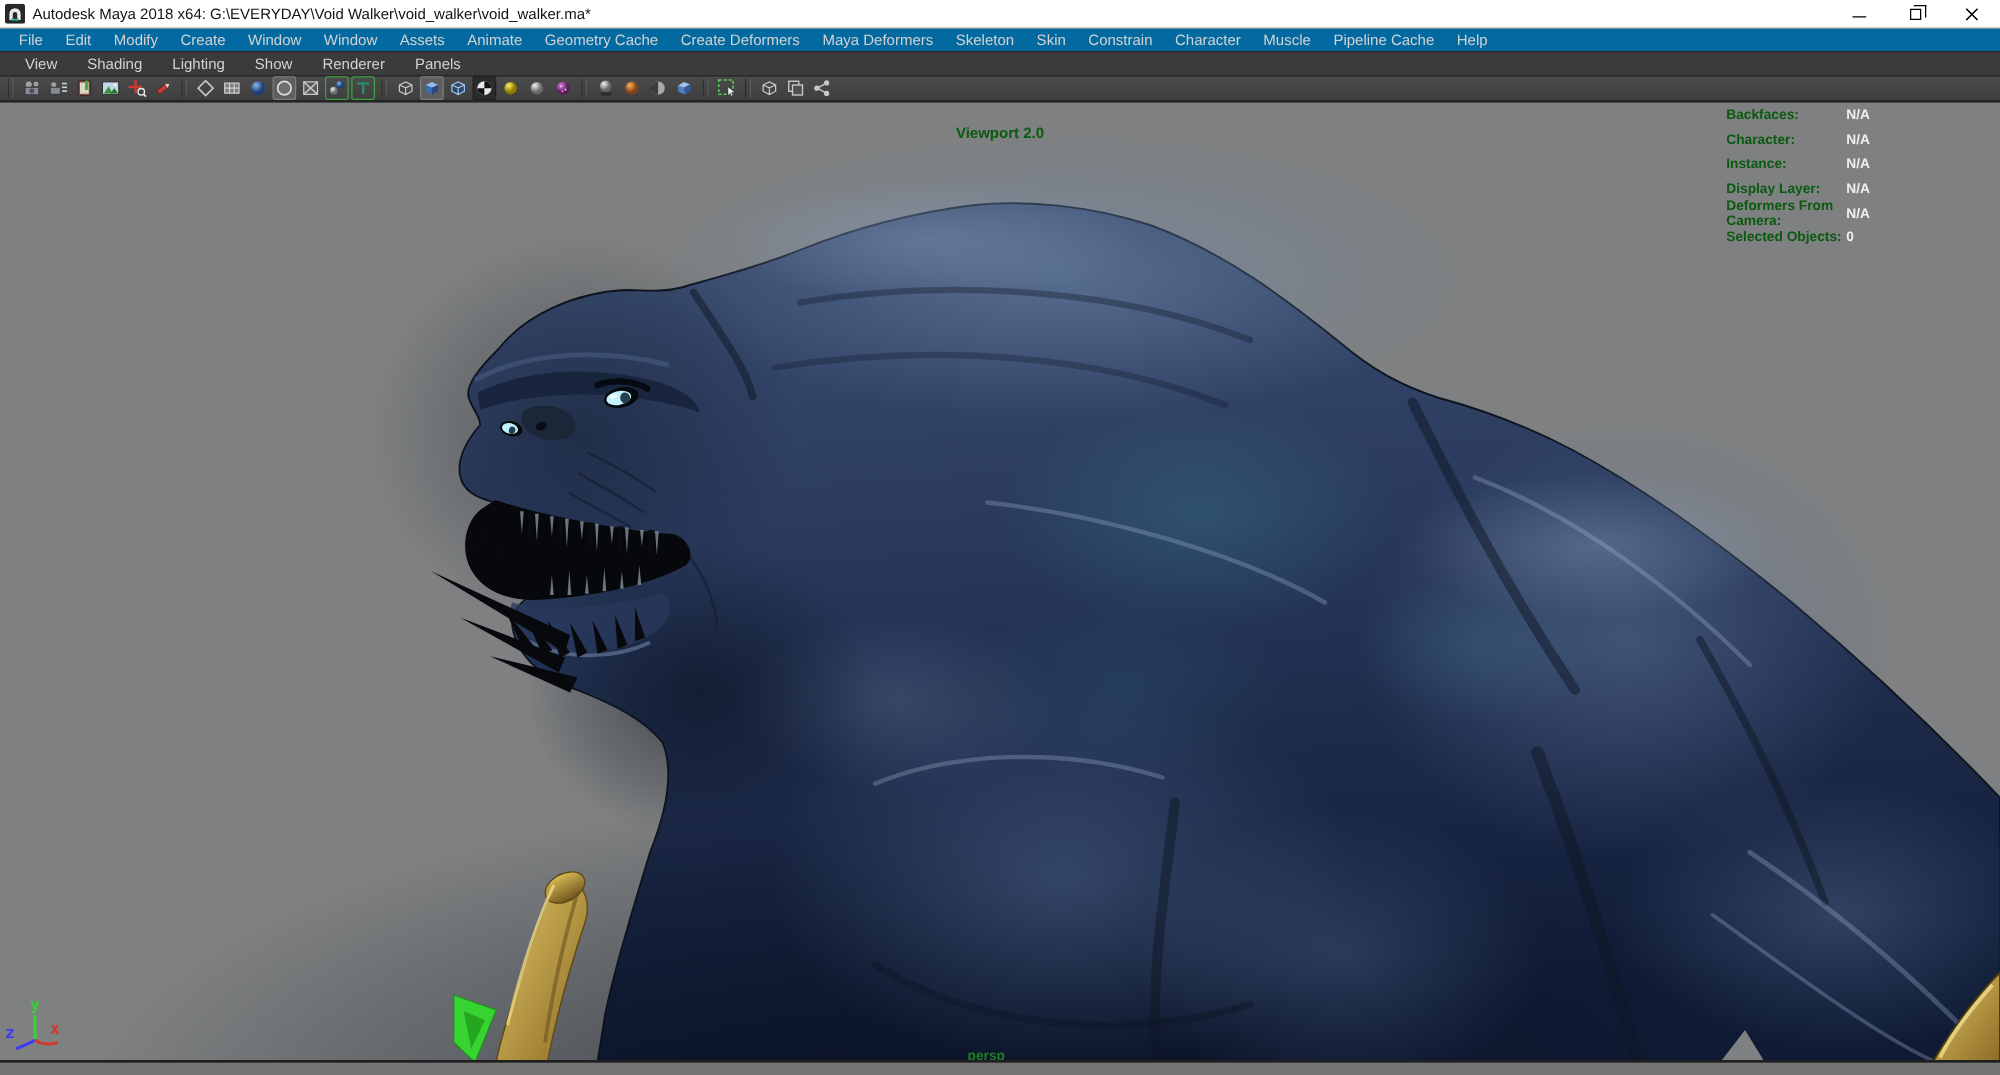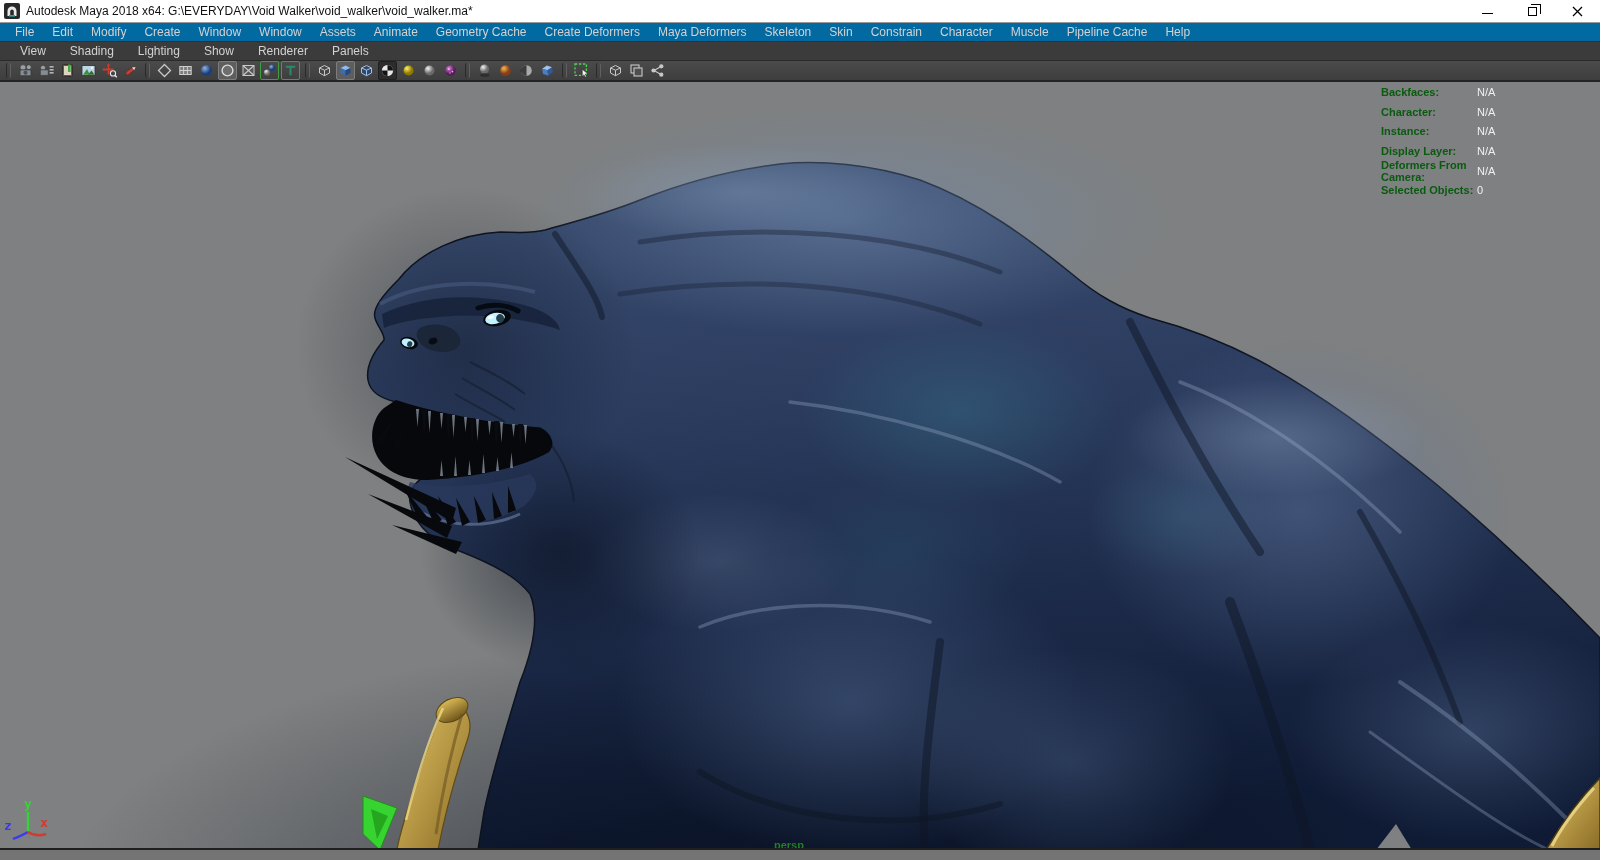--- a/index.html
+++ b/index.html
@@ -41,21 +41,21 @@
 
   
   #viewport { position:relative; height:768px; background:#7e8081; overflow:hidden;
     border-bottom:2px solid #1f1f1f; flex:0 0 auto; }
   #creature { position:absolute; left:0; top:0; }
   #vp-renderer { position:absolute; top:17px; left:0; width:100%; text-align:center;
     font-size:12px; font-weight:bold; color:#0a5a0f; }
   #vp-stats { position:absolute; left:1345px; top:0; width:200px; }
   .stat-row { display:flex; height:19.7px; align-items:center; }
   .stat-label { font-size:11px; font-weight:bold; color:#0a5a0f; width:132px;padding-left:36px; }
-  .stat-value { font-size:11px; font-weight:normal; color:#f0f0f0; }
+  .stat-value { font-size:11px; font-weight:bold; color:#f0f0f0; }
   #camera-label { position:absolute; left:774px; top:757px; font-size:11px;
     font-weight:bold; color:#1f7f24;text-decoration:underline; }
   #axis-gizmo { position:absolute; left:0px; top:700px; }
 
   
   #bottomstrip { height:8px; background:#747474; flex:1 1 auto; }
 </style>
 </head>
 <body>
 
@@ -519,20 +519,21 @@
       </g>
 
       <polygon points="1376,768 1412,768 1396,742" fill="#7e8081"></polygon>
 
       <g>
         <path d="M 1600,696 L 1600,768 L 1546,768 C 1560,744 1578,718 1600,696 Z" fill="url(#goldG)" stroke="#4a3a10" stroke-width="1.5"></path>
         <path d="M 1594,706 C 1576,726 1560,748 1552,764" fill="none" stroke="#f0dc8e" stroke-width="3" opacity=".8"></path>
       </g>
     </svg>
 
+    <div id="vp-renderer">Viewport 2.0</div>
 
     <div id="vp-stats">
       <div class="stat-row">
         <span class="stat-label">Backfaces:</span>
         <span class="stat-value">N/A</span>
       </div>
       <div class="stat-row">
         <span class="stat-label">Character:</span>
         <span class="stat-value">N/A</span>
       </div>

